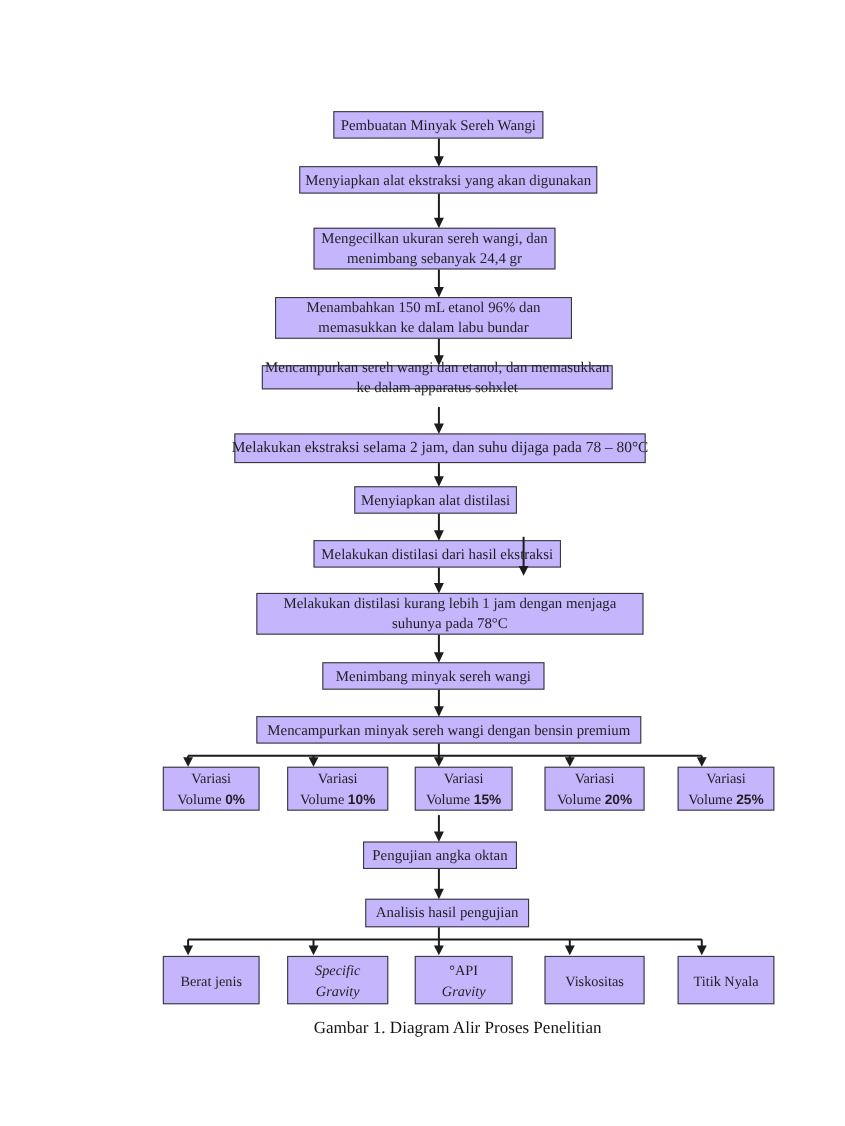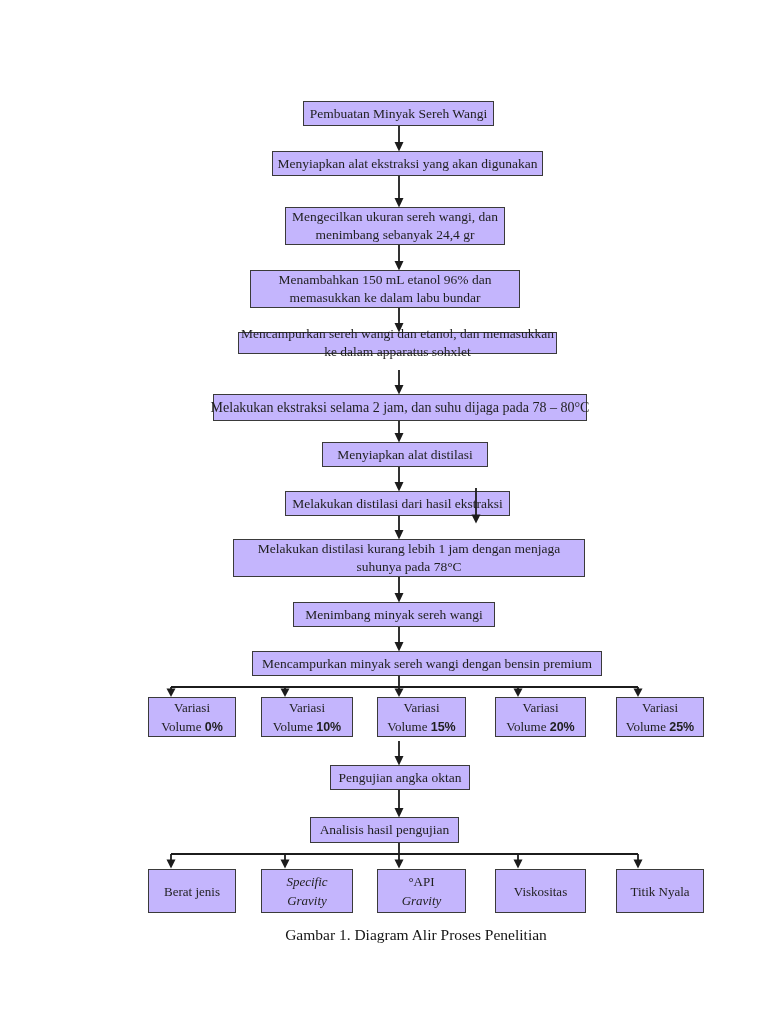--- a/index.html
+++ b/index.html
@@ -149,37 +149,37 @@
   </div>
 
   <div class="box" style="left:238px; top:332px; width:319px; height:22px;">
     <span>Mencampurkan sereh wangi dan etanol, dan memasukkan ke dalam apparatus sohxlet</span>
   </div>
 
   <div class="box one-line small-text" style="left:213px; top:394px; width:374px; height:27px;">
     <span>Melakukan ekstraksi selama 2 jam, dan suhu dijaga pada 78 – 80°C</span>
   </div>
 
-  <div class="box one-line" style="left:322px; top:442px; width:166px; height:25px;">
+  <div class="box one-line" style="left:322px; top:442px; width:148px; height:25px;">
     <span>Menyiapkan alat distilasi</span>
   </div>
 
   <div class="box one-line" style="left:285px; top:491px; width:225px; height:25px;">
     <span>Melakukan distilasi dari hasil ekstraksi</span>
   </div>
 
   <div class="box" style="left:233px; top:539px; width:352px; height:38px;">
     <span>Melakukan distilasi kurang lebih 1 jam dengan menjaga suhunya pada 78°C</span>
   </div>
 
   <div class="box one-line" style="left:293px; top:602px; width:202px; height:25px;">
     <span>Menimbang minyak sereh wangi</span>
   </div>
 
-  <div class="box one-line" style="left:233px; top:651px; width:350px; height:25px;margin-left:19px;">
+  <div class="box one-line" style="left:233px; top:651px; width:350px; height:25px;">
     <span>Mencampurkan minyak sereh wangi dengan bensin premium</span>
   </div>
 
   <div class="box row-box" style="left:126px; top:697px; width:88px; height:40px;">
     <span>Variasi</span>
     <span><span>Volume</span> <span class="pct">0%</span></span>
   </div>
 
   <div class="box row-box" style="left:239px; top:697px; width:92px; height:40px;">
     <span>Variasi</span>
@@ -198,21 +198,21 @@
 
   <div class="box row-box" style="left:594px; top:697px; width:88px; height:40px;">
     <span>Variasi</span>
     <span><span>Volume</span> <span class="pct">25%</span></span>
   </div>
 
   <div class="box one-line" style="left:330px; top:765px; width:140px; height:25px;">
     <span>Pengujian angka oktan</span>
   </div>
 
-  <div class="box one-line" style="left:310px; top:817px; width:149px; height:26px;">
+  <div class="box one-line" style="left:332px; top:817px; width:149px; height:26px;">
     <span>Analisis hasil pengujian</span>
   </div>
 
   <div class="box row-box" style="left:126px; top:869px; width:88px; height:44px;">
     <span class="param-line">Berat jenis</span>
 
   </div>
 
   <div class="box row-box" style="left:239px; top:869px; width:92px; height:44px;">
     <span class="param-line italic">Specific</span>

